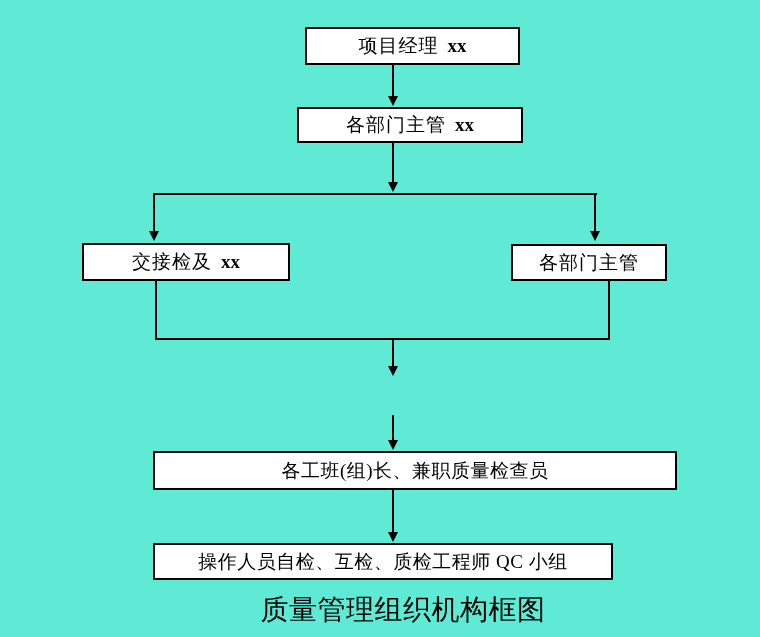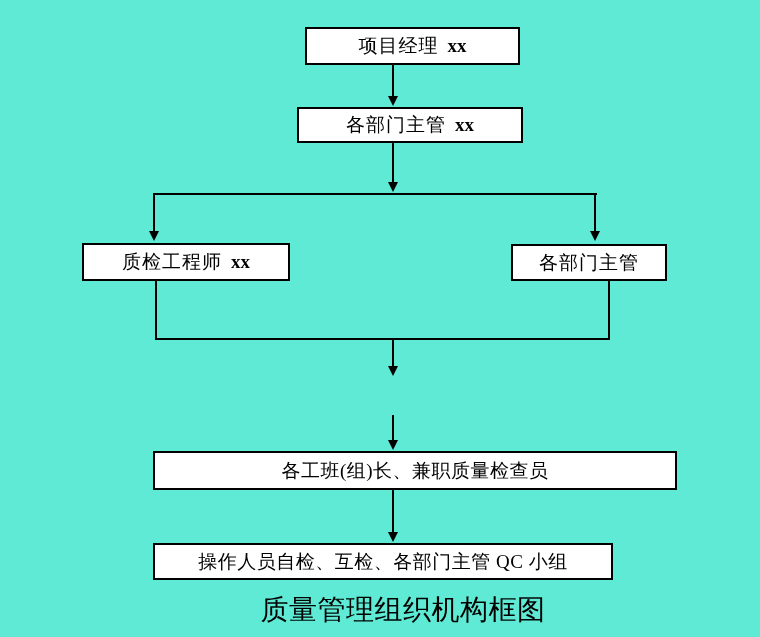--- a/index.html
+++ b/index.html
@@ -85,21 +85,21 @@
   <div class="vline" style="left:392px; top:143px; height:40px;"></div>
   <div class="arrow-down" style="left:388px; top:182px;"></div>
   <div class="hline" style="left:153px; top:193px; width:444px;"></div>
 
   <div class="vline" style="left:153px; top:193px; height:39px;"></div>
   <div class="arrow-down" style="left:149px; top:231px;"></div>
   <div class="vline" style="left:594px; top:193px; height:39px;"></div>
   <div class="arrow-down" style="left:590px; top:231px;"></div>
 
   <div class="node" style="left:82px; top:243px; width:208px; height:38px;">
-    <span>质检工程师</span>
+    <span>交接检及</span>
     <span class="suffix">xx</span>
   </div>
 
   <div class="node" style="left:511px; top:244px; width:156px; height:37px;">
     <span>各部门主管</span>
 
   </div>
 
   <div class="vline" style="left:155px; top:281px; height:59px;"></div>
   <div class="vline" style="left:608px; top:281px; height:59px;"></div>
@@ -114,19 +114,19 @@
 
   <div class="node" style="left:153px; top:451px; width:524px; height:39px; letter-spacing:0.5px;">
     <span>各工班(组)长、兼职质量检查员</span>
 
   </div>
 
   <div class="vline" style="left:392px; top:490px; height:43px;"></div>
   <div class="arrow-down" style="left:388px; top:532px;"></div>
 
   <div class="node" style="left:153px; top:543px; width:460px; height:37px; letter-spacing:0.5px;">
-    <span>操作人员自检、互检、各部门主管 QC 小组</span>
+    <span>操作人员自检、互检、质检工程师 QC 小组</span>
 
   </div>
 
   <div class="caption">质量管理组织机构框图</div>
 
 </div>
 
 </body></html>

